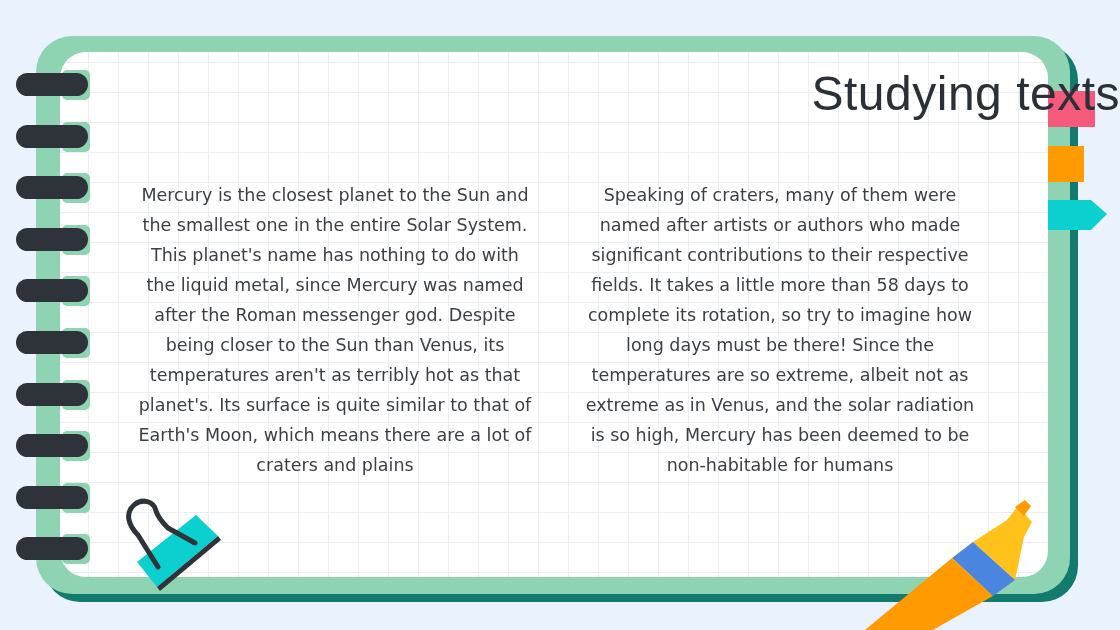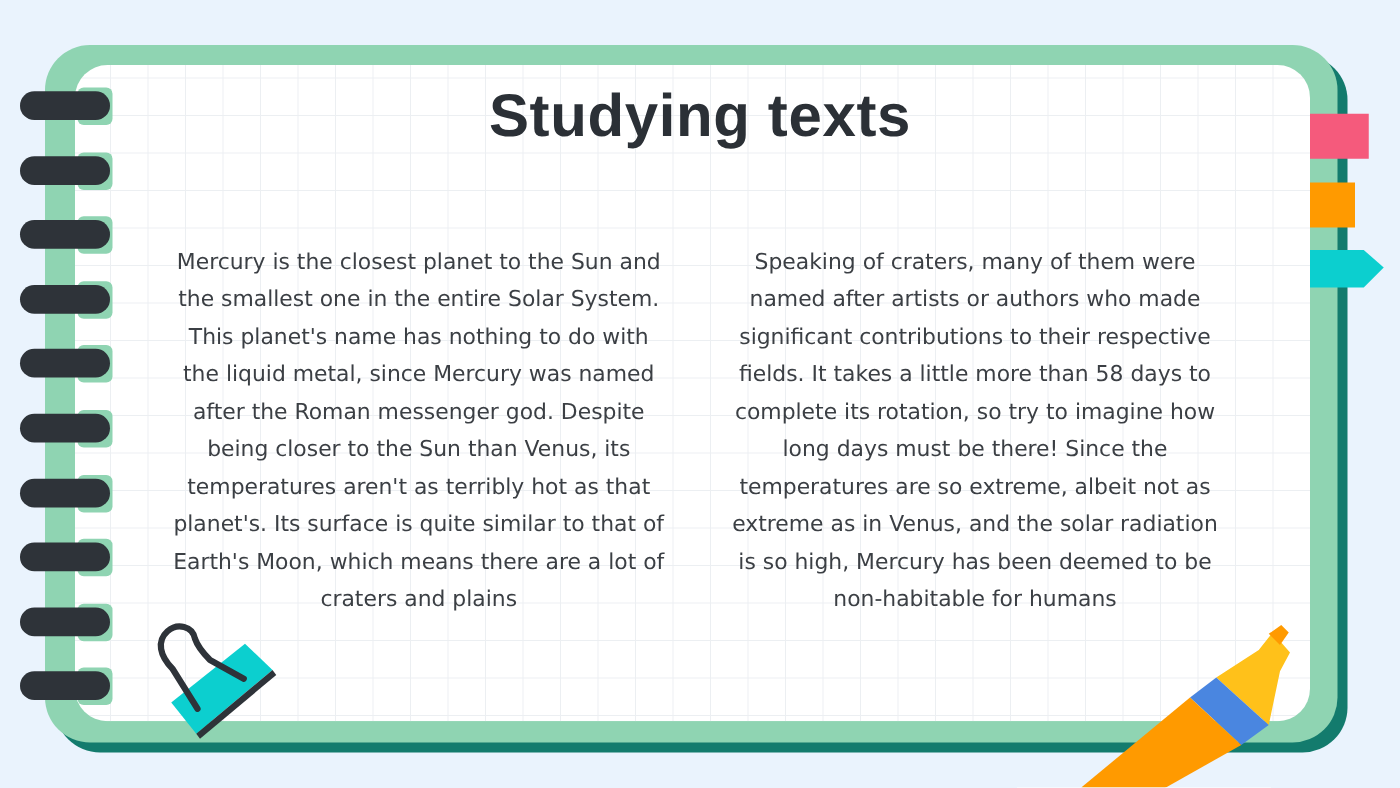--- a/index.html
+++ b/index.html
@@ -9,22 +9,22 @@
   .frame { left:36px; top:36px; width:1034px; height:558px; background:#8fd4b2; border-radius:36px; }
   .paper { left:60px; top:52px; width:988px; height:525px; border-radius:26px;
     background-color:#ffffff;
     background-image:
       linear-gradient(to right, #eceff2 1px, transparent 1px),
       linear-gradient(to bottom, #eceff2 1px, transparent 1px);
     background-size:30px 30px; background-position:-2px 10px; }
   .tab { height:36px; }
   .ring-back { width:28px; height:30px; background:#8fd4b2; border-radius:5px; left:62px; }
   .ring { width:72px; height:23px; background:#2e3339; border-radius:12px; left:16px; }
-  .title { left:0; width:1120px; top:66px; text-align:center; font-size:48px; font-weight:bold; color:#2b3036; letter-spacing:0.5px; }
-  .col { top:195px; width:400px; text-align:center; font-size:19px; line-height:30px; color:#3b3f44; font-family:"DejaVu Sans", sans-serif; font-size:17.5px; }
+  .title { left:0; width:1120px; top:66px; text-align:right; font-size:48px; font-weight:normal; color:#2b3036; letter-spacing:0.5px; }
+  .col { top:180px; width:400px; text-align:center; font-size:19px; line-height:30px; color:#3b3f44; font-family:"DejaVu Sans", sans-serif; font-size:17.5px; }
 </style>
 </head>
 <body>
 
 <div class="abs shadow"></div>
 <div class="abs frame"></div>
 <div class="abs paper"></div>
 
 <div class="abs tab" style="left:1048px;top:91px;width:47px;background:#f55a7c;"></div>
 <div class="abs tab" style="left:1048px;top:146px;width:36px;background:#ff9a00;"></div>

